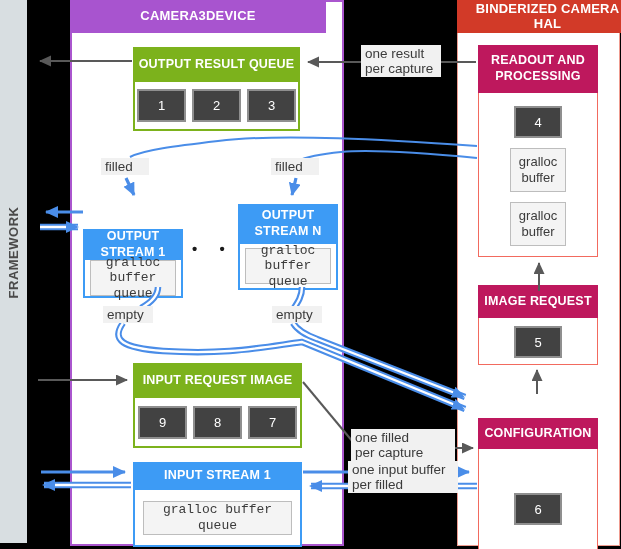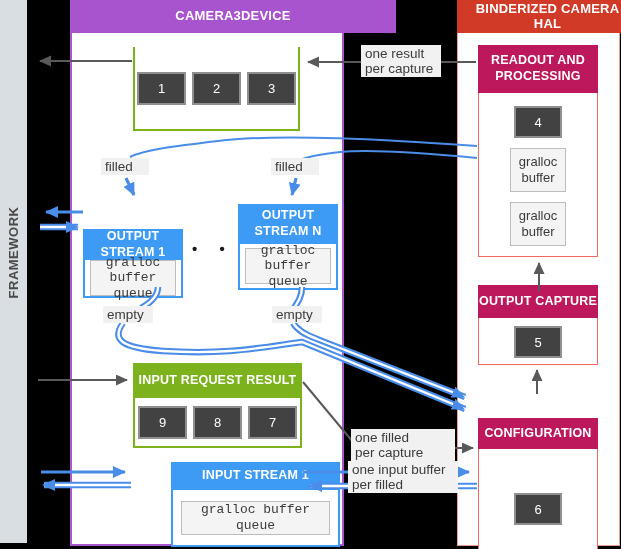--- a/index.html
+++ b/index.html
@@ -45,26 +45,27 @@
 </head>
 <body>
 
 <div class="stage">
 
   <div class="fw-bar">
     <span>FRAMEWORK</span>
   </div>
 
   <div class="panel" style="left:70px;width:274px;border:2px solid #aa56ce;"></div>
-  <div class="panel-hd" style="left:70px;width:326px;background:#a854cf;text-align:right;">CAMERA3DEVICE</div>
+  <div class="panel-hd" style="left:70px;width:256px;background:#a854cf;text-align:right;">CAMERA3DEVICE</div>
 
   <div class="panel" style="left:457px;width:163px;border:1px solid #ef9c90;"></div>
   <div class="panel-hd" style="left:457px;width:181px;background:#d23a28;padding:0 8px;box-sizing:border-box;">BINDERIZED CAMERA HAL</div>
 
   <div class="qbox green" style="left:133px;top:47px;width:167px;height:84px;">
+    <div class="hd" style="height:35px;">OUTPUT RESULT QUEUE</div>
     <div class="bd">
       <div class="darkbox" style="width:49px;height:33px;">1</div>
       <div class="darkbox" style="width:49px;height:33px;">2</div>
       <div class="darkbox" style="width:49px;height:33px;">3</div>
     </div>
   </div>
 
   <div class="qbox blue" style="left:83px;top:204px;width:100px;height:86px;">
     <div class="hd" style="height:40px;padding:0 10px;margin-top:25px;">OUTPUT STREAM 1</div>
     <div class="bd">
@@ -75,46 +76,46 @@
   <div class="dots" style="left:192px;top:240px;">• • •</div>
 
   <div class="qbox blue" style="left:238px;top:204px;width:100px;height:86px;">
     <div class="hd" style="height:40px;padding:0 0;">OUTPUT STREAM N</div>
     <div class="bd">
       <div class="gralloc" style="width:86px;height:36px;">gralloc buffer queue</div>
     </div>
   </div>
 
   <div class="qbox green" style="left:133px;top:363px;width:169px;height:85px;">
-    <div class="hd" style="height:35px;">INPUT REQUEST RESULT</div>
+    <div class="hd" style="height:35px;">INPUT REQUEST IMAGE</div>
     <div class="bd">
       <div class="darkbox" style="width:49px;height:33px;">9</div>
       <div class="darkbox" style="width:49px;height:33px;">8</div>
       <div class="darkbox" style="width:49px;height:33px;">7</div>
     </div>
   </div>
 
-  <div class="qbox blue" style="left:133px;top:462px;width:169px;height:85px;margin-left:38px;">
+  <div class="qbox blue" style="left:133px;top:462px;width:169px;height:85px;">
     <div class="hd" style="height:28px;">INPUT STREAM 1</div>
     <div class="bd">
       <div class="gralloc" style="width:149px;height:34px;">gralloc buffer queue</div>
     </div>
   </div>
 
   <div class="qbox salmon" style="left:478px;top:45px;width:120px;height:212px;">
     <div class="hd" style="height:48px;padding:0 10px;">READOUT AND PROCESSING</div>
     <div class="bd" style="padding-top:13px;gap:10px;">
       <div class="darkbox" style="width:48px;height:32px;">4</div>
       <div class="gralloc" style="width:56px;height:44px;">gralloc buffer</div>
       <div class="gralloc" style="width:56px;height:44px;">gralloc buffer</div>
     </div>
   </div>
 
   <div class="qbox salmon" style="left:478px;top:285px;width:120px;height:80px;">
-    <div class="hd" style="height:33px;">OUTPUT CAPTURE</div>
+    <div class="hd" style="height:33px;">IMAGE REQUEST</div>
     <div class="bd" style="padding-top:8px;">
       <div class="darkbox" style="width:48px;height:32px;">5</div>
     </div>
   </div>
 
   <div class="qbox salmon" style="left:478px;top:418px;width:120px;height:168px;">
     <div class="hd" style="height:31px;">CONFIGURATION</div>
     <div class="bd" style="padding-top:44px;">
       <div class="darkbox" style="width:48px;height:32px;">6</div>
     </div>

